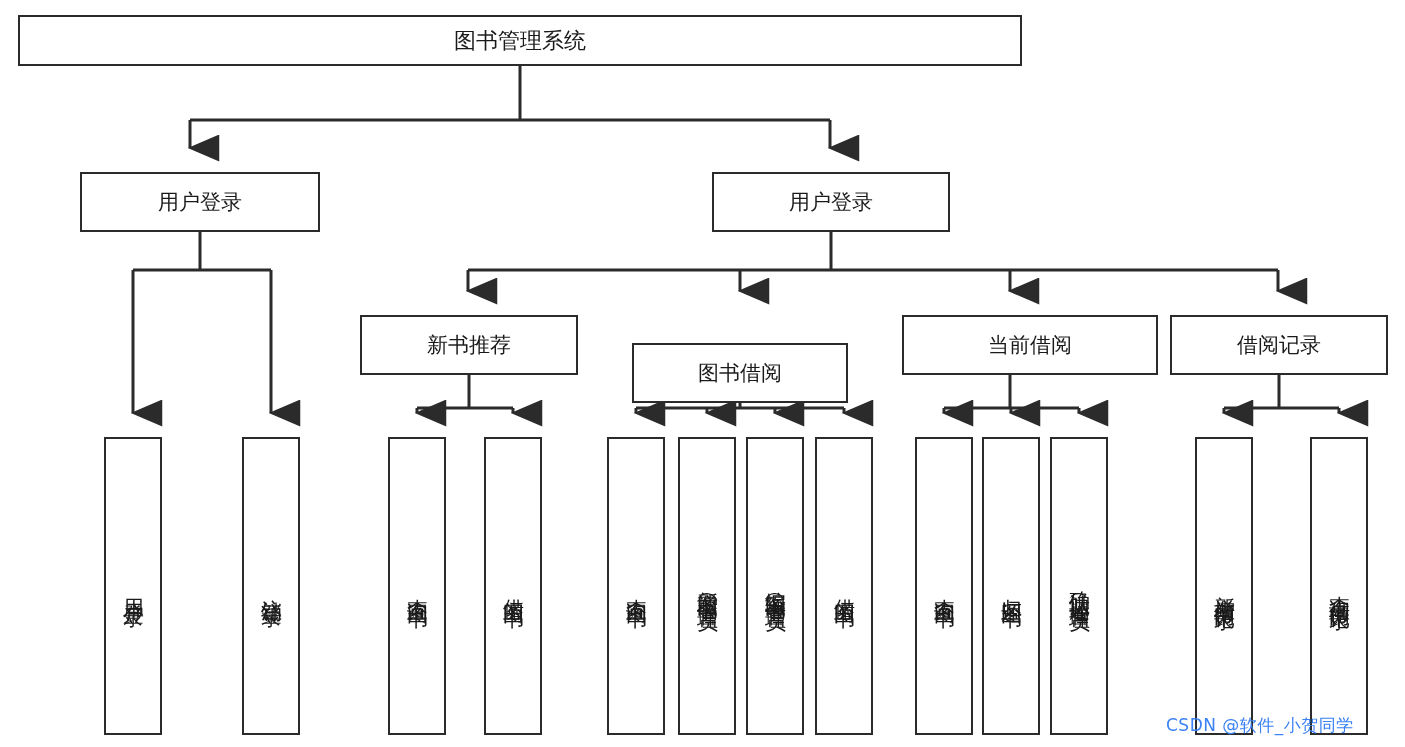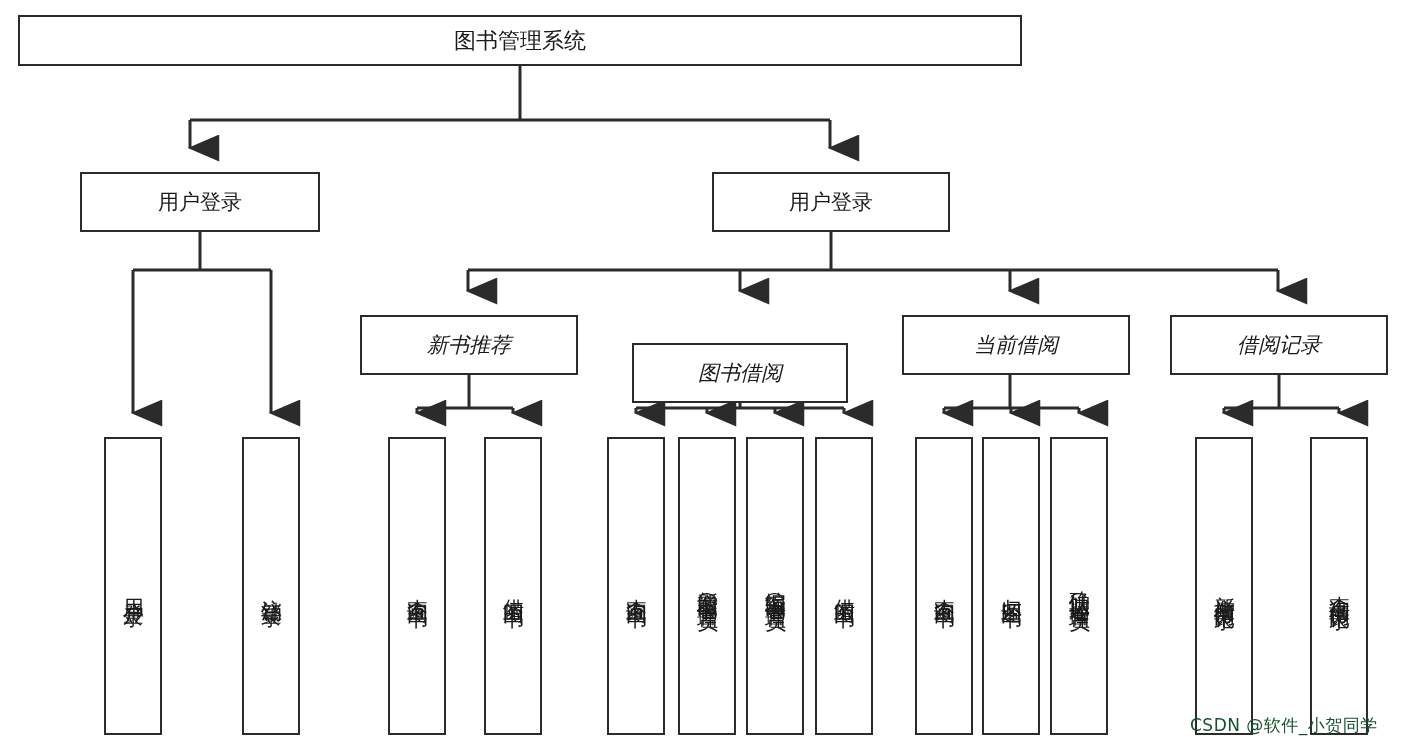--- a/index.html
+++ b/index.html
@@ -50,25 +50,25 @@
   }
   #node-root .label { font-size: 22px; }
 
   
   .lvl2 { height: 60px; }
   .lvl2 .label { font-size: 21px; }
   #node-user-login { left: 80px; top: 172px; width: 240px; }
   #node-book-manage { left: 712px; top: 172px; width: 238px; }
 
   
-  .lvl3 { height: 60px; font-style: italic; }
+  .lvl3 { height: 60px; }
   .lvl3 .label { font-size: 21px; }
   #node-new-book-rec { left: 360px; top: 315px; width: 218px; }
   #node-book-borrow  { left: 632px; top: 315px; width: 216px; margin-top: 28px; }
-  #node-current-borrow { left: 902px; top: 315px; width: 228px; }
+  #node-current-borrow { left: 902px; top: 315px; width: 256px; }
   #node-borrow-record  { left: 1170px; top: 315px; width: 218px; }
 
   
   .leaf {
     top: 437px;
     height: 298px;
     width: 58px;
     padding: 6px 0;
   }
   .leaf .label {
@@ -80,24 +80,24 @@
     height: 100%;
     display: flex;
     align-items: flex-start;
     justify-content: center;
     padding-top: 4px;
   }
   .leaf.tall .label { padding-top: 2px; }
 
   #watermark {
     position: absolute;
-    left: 1190px;
+    left: 1166px;
     top: 714px;
     font-size: 17px;
-    color: #14532d;
+    color: #3b82f6;
     letter-spacing: 0.5px;
     white-space: nowrap;
   }
 </style>
 </head>
 <body>
 
 <div id="canvas">
 
   <svg id="connectors" viewBox="0 0 1405 747" xmlns="http://www.w3.org/2000/svg">

